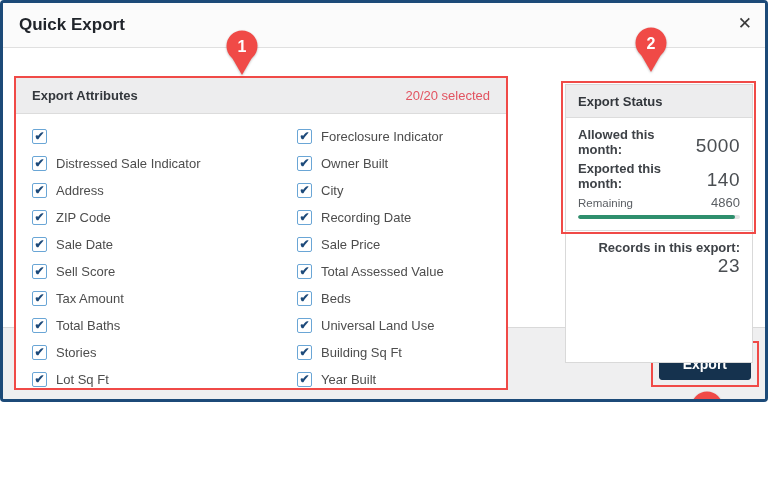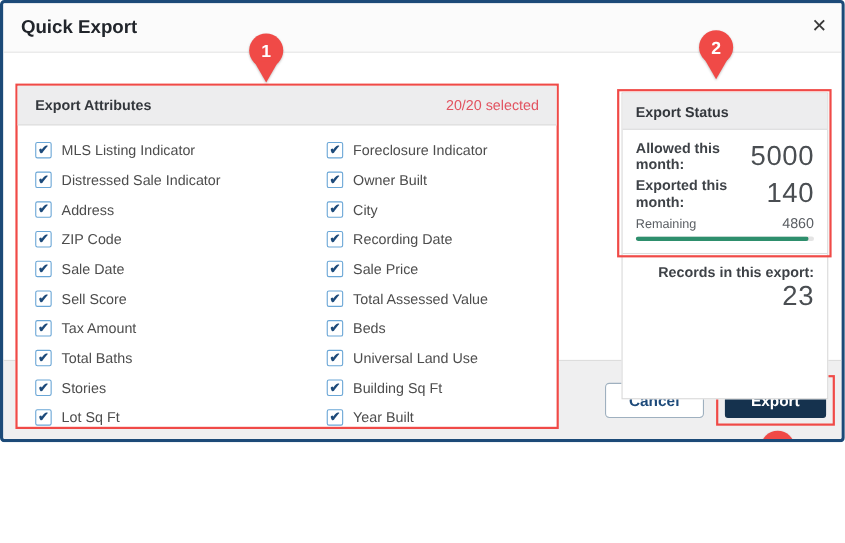--- a/index.html
+++ b/index.html
@@ -124,21 +124,21 @@
     padding: 0 12px;
   }
   .status-body { padding: 9px 12px 0 12px; }
   .stat-row {
     display: flex;
     justify-content: space-between;
     align-items: flex-end;
     margin-bottom: 4px;
   }
   .stat-label { font-size: 13px; color: #3e4247; font-weight: 600; }
-  .stat-value { font-size: 25px; font-weight: 400; color: #4a4e52; letter-spacing: 0.5px; }
+  .stat-value { font-size: 19px; font-weight: 400; color: #4a4e52; letter-spacing: 0.5px; }
   .remaining-row { display: flex; justify-content: space-between; align-items: baseline; margin-top: 2px; }
   .remaining-label { font-size: 11.5px; color: #5a5e63; }
   .remaining-value { font-size: 13px; color: #5a5e63; margin-left: 32px; }
   .progress-track {
     margin-top: 5px;
     height: 4px;
     background: #e4e4e4;
     border-radius: 2px;
     overflow: hidden;
   }
@@ -212,21 +212,20 @@
 
     <div class="attr-panel">
       <div class="panel-header">
         <span class="panel-title">Export Attributes</span>
         <span class="selected-count">20/20 selected</span>
       </div>
       <div class="attr-list">
         <div class="attr-col attr-col-left">
             <div class="attr-row">
               <span class="cb">✔</span>
-              <span class="cb-label">MLS Listing Indicator</span>
             </div>
             <div class="attr-row">
               <span class="cb">✔</span>
               <span class="cb-label">Distressed Sale Indicator</span>
             </div>
             <div class="attr-row">
               <span class="cb">✔</span>
               <span class="cb-label">Address</span>
             </div>
             <div class="attr-row">
@@ -330,21 +329,20 @@
           <span class="stat-label">Records in this export:</span>
           <span class="stat-value">23</span>
         </div>
       </div>
     </div>
 
     <div class="annotation-box-status"></div>
   </div>
 
   <div class="footer">
-    <button class="btn btn-cancel">Cancel</button>
     <div class="export-annotation">
       <button class="btn btn-export">Export</button>
     </div>
   </div>
 
   <div class="marker marker-1">
     <svg width="36" height="46" viewBox="0 0 36 46">
       <circle cx="18" cy="16" r="15.5" fill="#f04a47"></circle>
       <polygon points="7,26 29,26 18,45" fill="#f04a47"></polygon>
       <text x="18" y="22" text-anchor="middle" font-size="16" font-weight="bold" fill="#ffffff" font-family="Liberation Sans, sans-serif">1</text>

